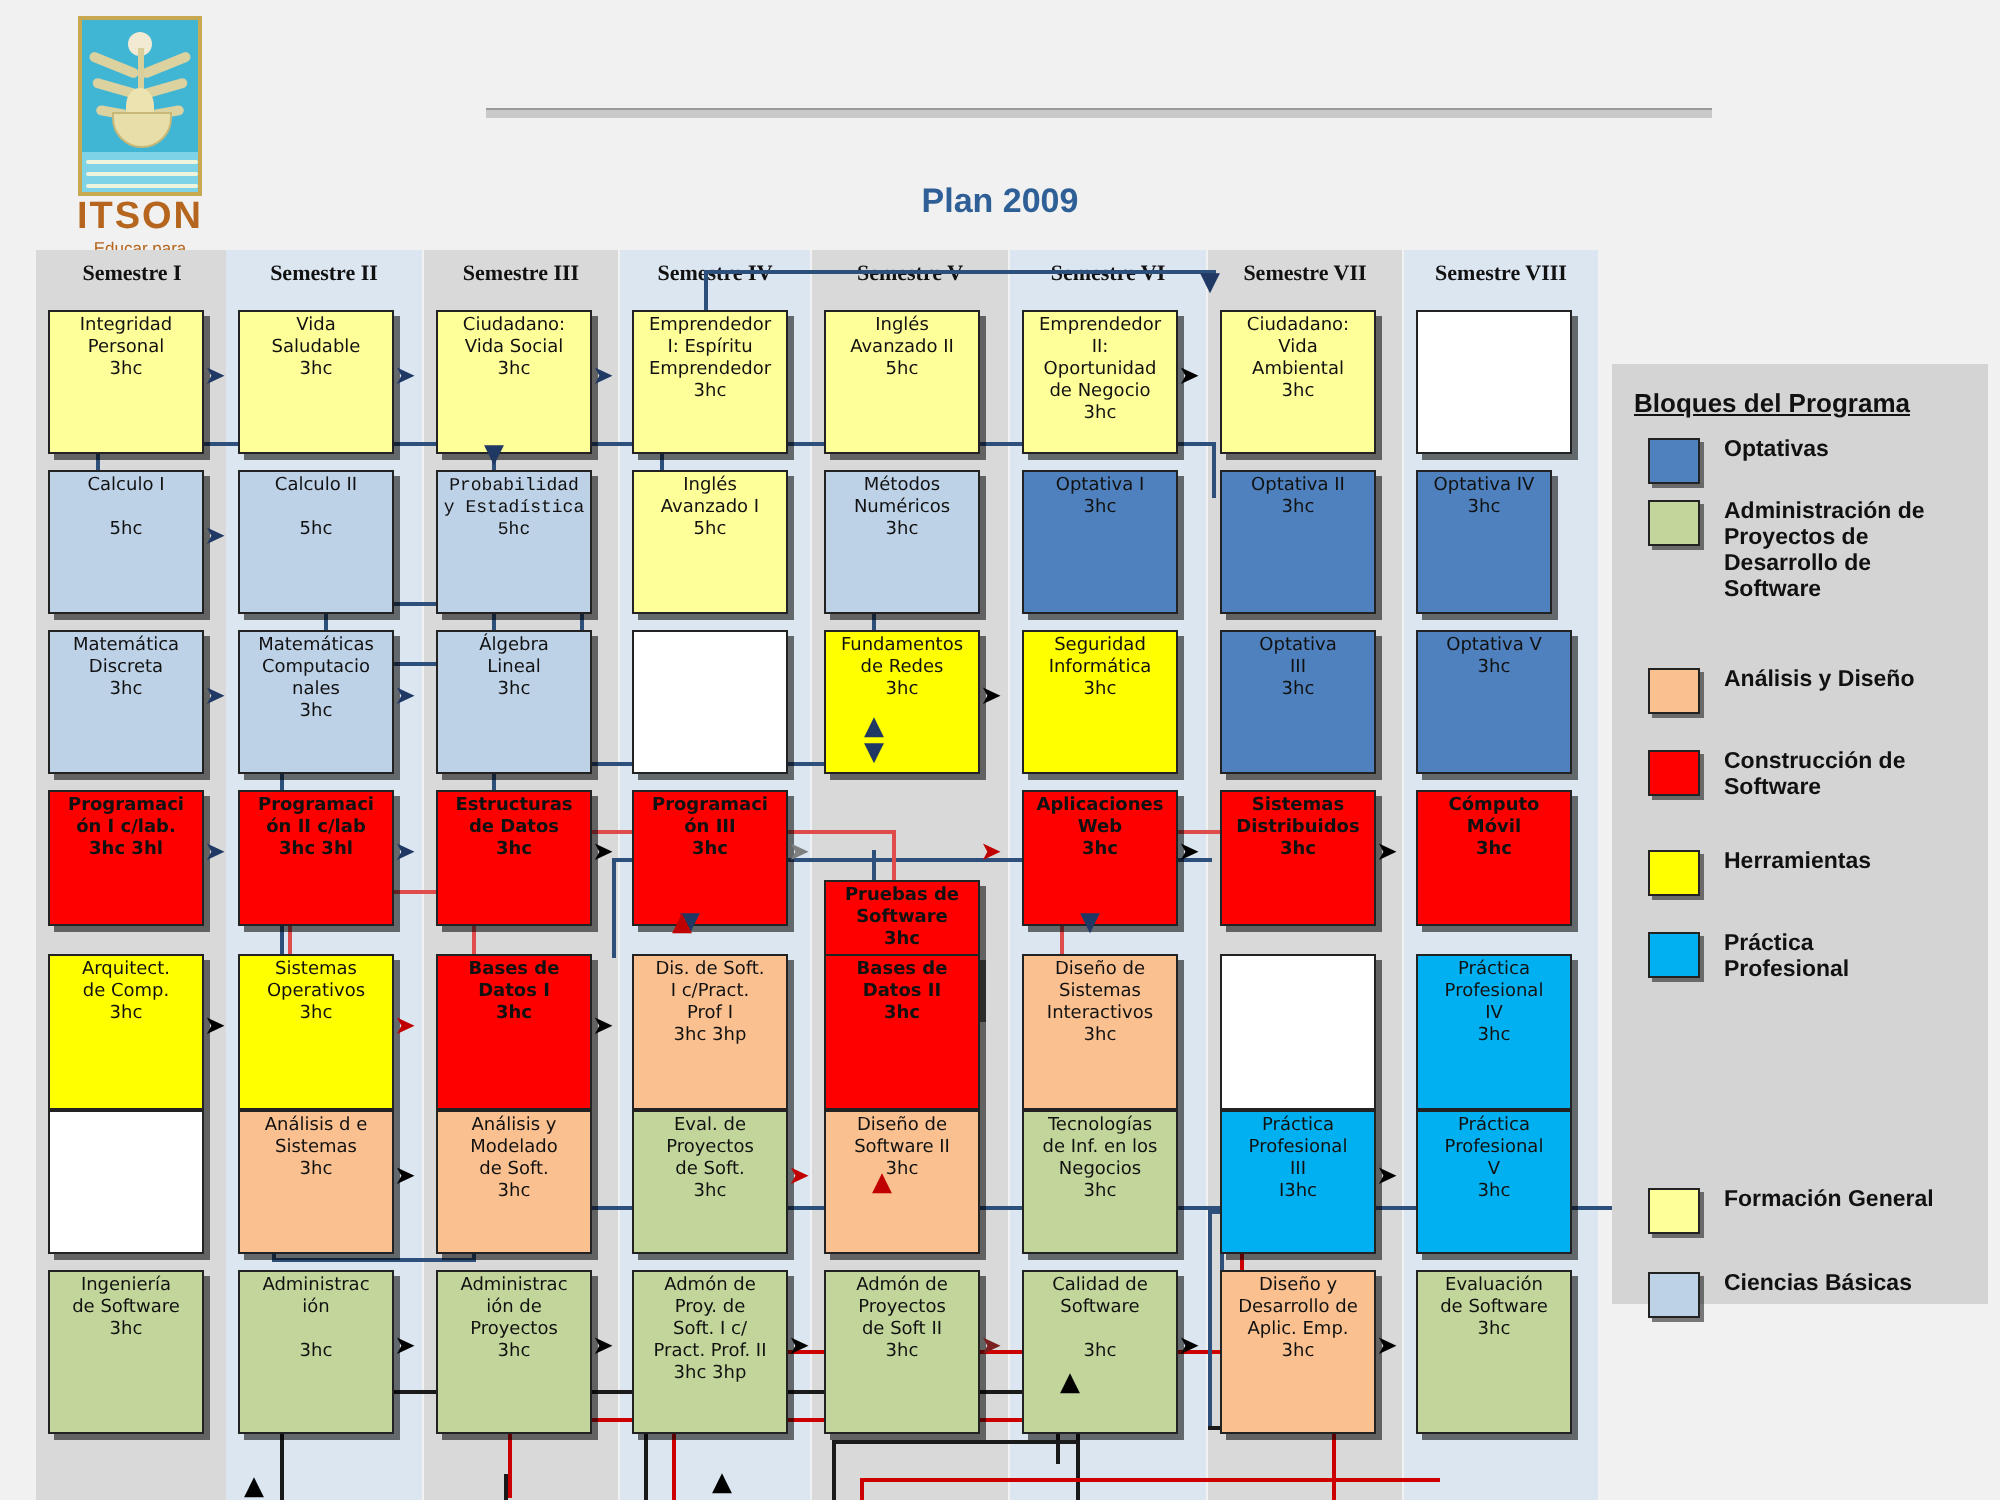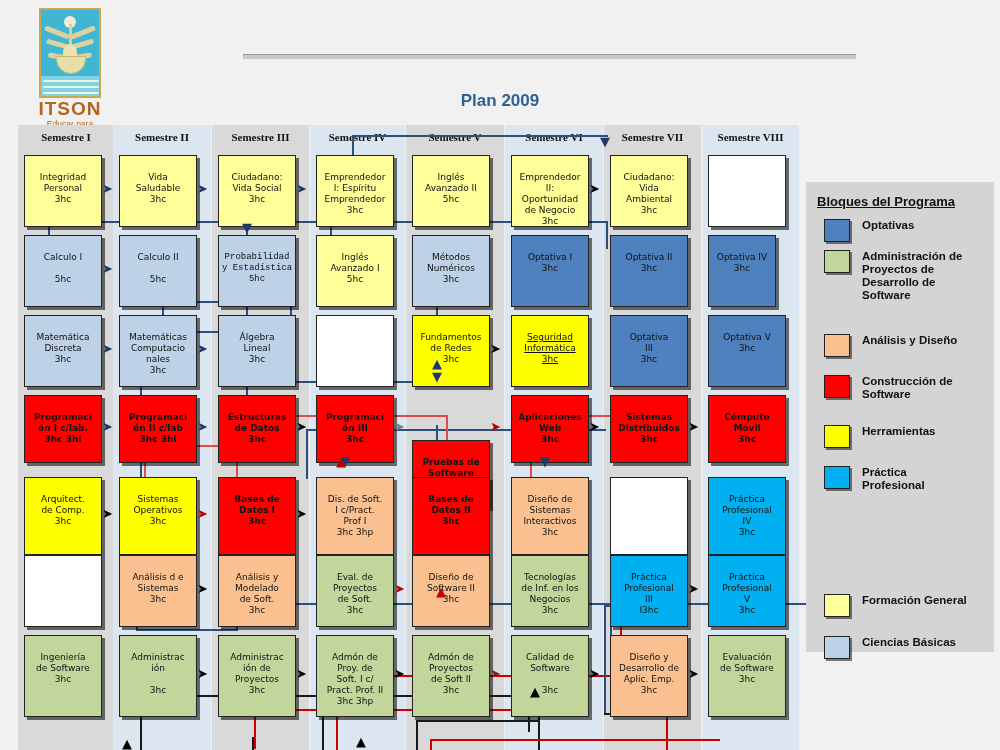--- a/index.html
+++ b/index.html
@@ -44,21 +44,21 @@
   
   #grid{position:absolute;left:0;top:125px;width:800px;height:625px;}
   .col{position:absolute;top:0;width:94px;height:625px;}
   .col.odd{background:#d9d9d9;}
   .col.even{background:#dce6f1;}
   .col-head{position:absolute;top:0;left:0;width:100%;height:25px;line-height:25px;text-align:center;
      font-family:"Liberation Serif",serif;font-size:11px;font-weight:bold;color:#111;}
   .box{position:absolute;box-sizing:border-box;border:1px solid #222;
        box-shadow:3px 3px 0 rgba(0,0,0,0.55);
        font-family:"DejaVu Sans",sans-serif;font-size:9px;line-height:11px;color:#111;
-       text-align:center;padding-top:16px;overflow:hidden;}
+       text-align:center;padding-top:2px;overflow:hidden;}
   .box .cr{display:block;text-align:right;padding-right:6px;font-size:9px;line-height:11px;}
   .box .nm{display:block;padding:0 2px;}
   .box.white{background:#ffffff;}
   .box.yellowpale{background:#ffff99;}
   .box.blue{background:#bdd1e7;}
   .box.red{background:#fe0000;font-weight:bold;}
   .box.yellow{background:#ffff00;}
   .box.orange{background:#fac090;}
   .box.green{background:#c2d69b;}
   .box.optat{background:#4e81bd;}
@@ -275,21 +275,21 @@
       <span class="nm">Álgebra<br>Lineal<br>3hc</span>
     </div>
     <div class="box white" style="left: 316px; top: 190px; width: 78px; height: 72px;">
       <span class="cr"></span>
       <span class="nm"></span>
     </div>
     <div class="box yellow" style="left: 412px; top: 190px; width: 78px; height: 72px;">
       <span class="cr"></span>
       <span class="nm">Fundamentos<br>de Redes<br>3hc</span>
     </div>
-    <div class="box yellow" style="left: 511px; top: 190px; width: 78px; height: 72px; text-decoration: underline;">
+    <div class="box yellow" style="left: 511px; top: 190px; width: 78px; height: 72px;">
       <span class="cr"></span>
       <span class="nm">Seguridad<br>Informática<br>3hc</span>
     </div>
     <div class="box optat" style="left: 610px; top: 190px; width: 78px; height: 72px;">
       <span class="cr"></span>
       <span class="nm">Optativa<br>III<br>3hc</span>
     </div>
     <div class="box optat" style="left: 708px; top: 190px; width: 78px; height: 72px;">
       <span class="cr"></span>
       <span class="nm">Optativa  V<br>3hc</span>

